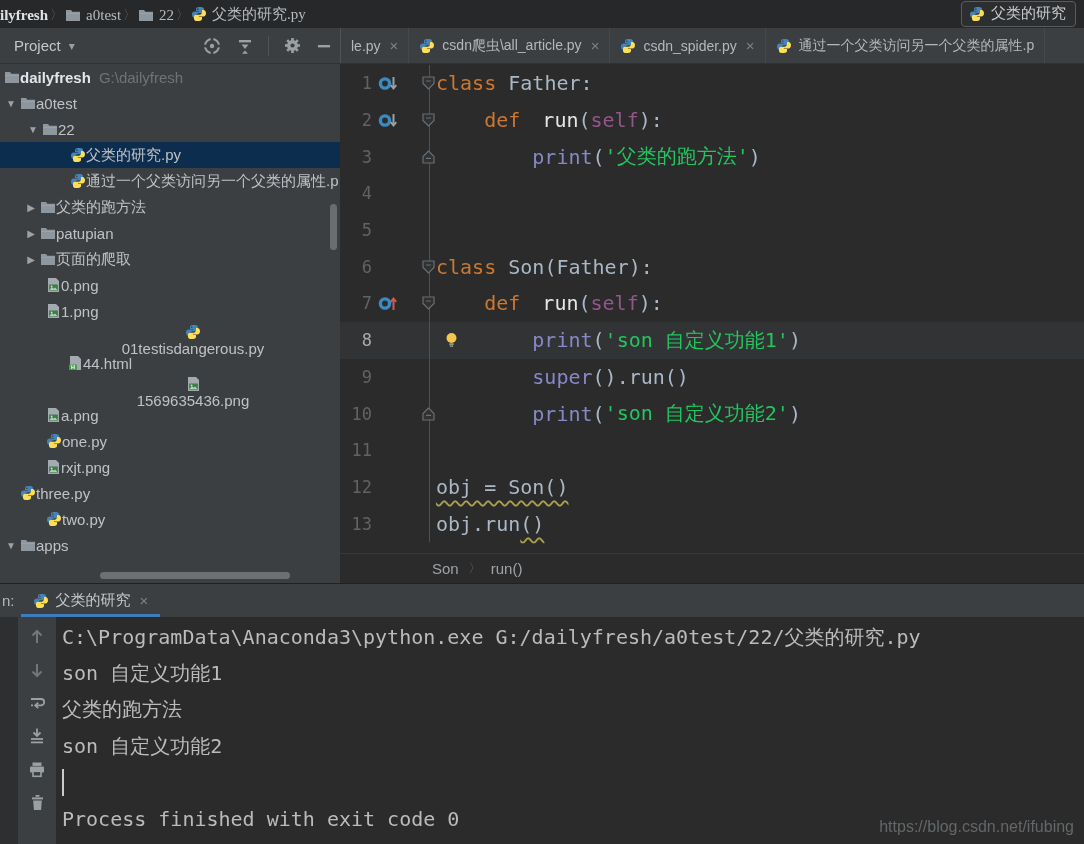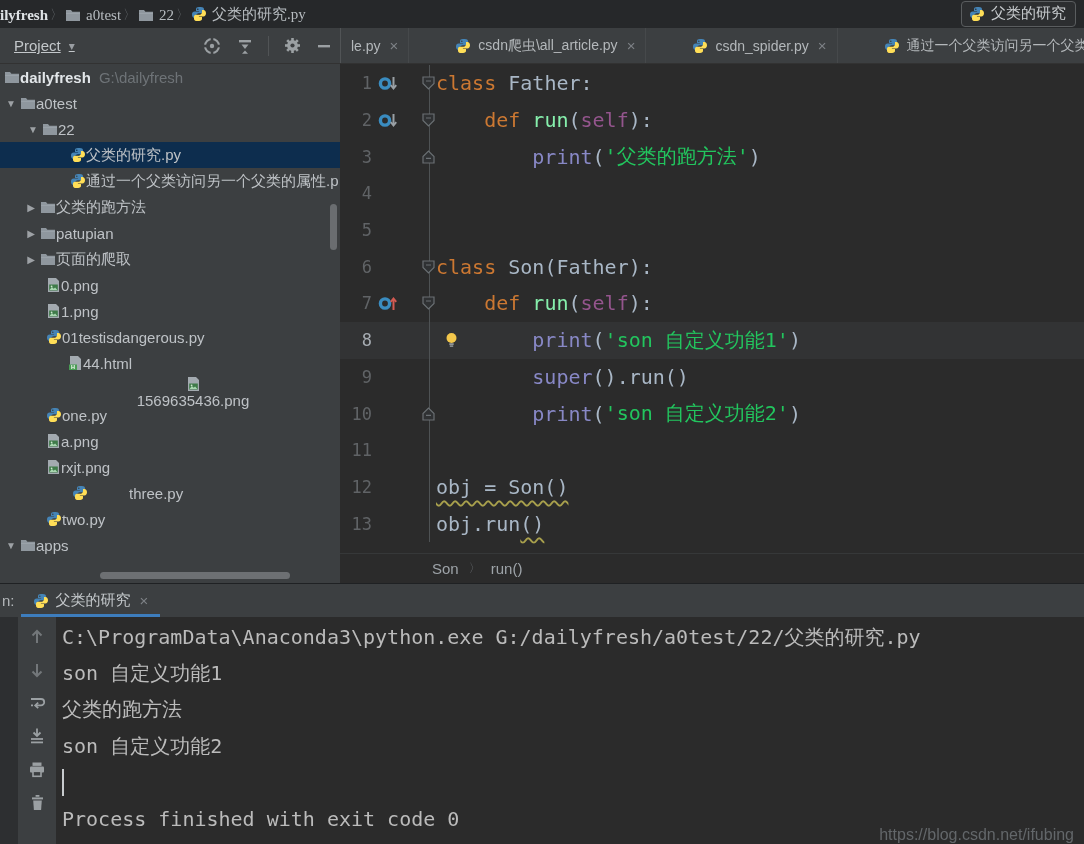--- a/index.html
+++ b/index.html
@@ -15,25 +15,25 @@
   
   .titlebar{height:28px;background:#26282a;display:flex;align-items:center;padding:0 6px 0 0;font-size:15px;color:#b7bcc0;}
   .crumbs{display:flex;align-items:flex-end;flex:1;min-width:0;font-family:Liberation Serif, serif;}
   .crumb{display:flex;align-items:center;gap:5px;white-space:nowrap;}
   .crumb.bold .crumb-label{font-weight:bold;color:#dfe3e6;}
   .crumb-sep{color:#5d6165;font-size:13px;margin:0 2px;}
   .run-config{display:flex;align-items:center;gap:6px;border:1px solid #5a5d5f;border-radius:4px;padding:2px 9px 3px 7px;margin-right:2px;background:#2c2e30;color:#c7cbce;white-space:nowrap;}
 
   
   .toolrow{height:36px;background:#3c3f41;display:flex;align-items:stretch;border-bottom:1px solid #323232;}
-  .project-header{width:340px;display:flex;align-items:center;padding:0 8px 0 14px;font-size:15px;color:#c3c7ca;text-decoration:underline;}
+  .project-header{width:340px;display:flex;align-items:center;padding:0 8px 0 14px;font-size:15px;color:#c3c7ca;}
   .ph-caret{margin-left:8px;color:#9a9ea2;font-size:12px;}
   .ph-icons{margin-left:auto;display:flex;align-items:center;gap:14px;}
   .ph-sep{width:1px;height:20px;background:#515456;}
-  .tab-strip{flex:1;display:flex;align-items:stretch;overflow:hidden;border-left:1px solid #515456;gap:36px;}
+  .tab-strip{flex:1;display:flex;align-items:stretch;overflow:hidden;border-left:1px solid #515456;}
   .ed-tab{display:flex;align-items:center;gap:7px;padding:0 10px;font-size:14px;color:#b4b8bb;white-space:nowrap;border-right:1px solid #46494b;}
   .tab-close{color:#7e8286;font-size:15px;margin-left:2px;}
 
   
   .workspace{display:flex;height:519px;}
 
   
   .tree{width:340px;background:#3c3f41;position:relative;overflow:hidden;font-size:15px;}
   .tree-row{height:26px;display:flex;align-items:center;white-space:nowrap;color:#bec2c6;}
   .tree-row.selected{background:#0d2d4e;}
@@ -48,21 +48,21 @@
   .code-area{flex:1;padding-top:1px;font-family:"DejaVu Sans Mono", monospace;font-size:20px;position:relative;}
   .code-line{height:36.7px;display:flex;align-items:center;}
   .ln-num{width:38px;flex:0 0 38px;text-align:right;padding-right:6px;color:#606366;font-size:17px;font-family:"DejaVu Sans Mono",monospace;}
   .ln-ico{width:30px;flex:0 0 30px;display:flex;justify-content:flex-start;align-items:center;}
   .ln-fold{width:22px;flex:0 0 22px;position:relative;align-self:stretch;border-right:1px solid #4e5254;}
   .ln-fold .foldmark{position:absolute;right:-8px;top:50%;transform:translateY(-50%);}
   .ln-code{flex:1;padding-left:6px;white-space:pre;color:#a9b7c6;position:relative;align-self:stretch;display:flex;align-items:center;}
   .code-line.current{background:#323334;}
   .code-line.current .ln-num{color:#a7adb3;}
   .tok-kw{color:#cc7832;}
-  .tok-fn{color:#86efac;}
+  .tok-fn{color:#e5e5e5;margin-left:10px;}
   .tok-slf{color:#94558d;}
   .tok-bi{color:#8888c6;}
   .tok-str{color:#22c55e;}
   .tok-pl{color:#a9b7c6;}
   .warn{text-decoration:underline wavy #a8a04c 1.5px;text-underline-offset:6px;text-decoration-skip-ink:none;}
   .bulb-wrap{position:absolute;left:14px;top:50%;transform:translateY(-50%);}
   .ed-breadcrumb{height:30px;border-top:1px solid #363839;display:flex;align-items:center;gap:10px;padding-left:92px;font-size:15px;color:#9da3a8;background:#2b2b2b;}
   .ed-breadcrumb .bc-sep{color:#64686c;font-size:12px;}
 
   
@@ -71,21 +71,21 @@
   .run-label{display:flex;align-items:center;padding:0 6px 0 2px;color:#b3b7ba;}
   .run-tab{display:flex;align-items:center;gap:7px;padding:0 12px;position:relative;color:#c3c7ca;}
   .run-tab .underline{position:absolute;left:0;right:0;bottom:0;height:3px;background:#3d7dbd;}
   .run-body{flex:1;display:flex;min-height:0;}
   .run-stripe{width:18px;background:#2d2f31;}
   .run-toolbar{width:38px;background:#3c3f41;display:flex;flex-direction:column;align-items:center;padding-top:10px;gap:13px;}
   .rt-btn{width:20px;height:20px;display:flex;align-items:center;justify-content:center;color:#83878a;font-size:19px;}
   .console{flex:1;position:relative;font-family:"DejaVu Sans Mono",monospace;font-size:20px;padding:2px 0 0 6px;color:#bbbbbb;overflow:hidden;}
   .console-line{height:36.4px;display:flex;align-items:center;white-space:pre;}
   .cursor-bar{display:inline-block;width:2px;height:27px;background:#c8cbce;}
-  .watermark{position:absolute;right:10px;bottom:0;font-family:"Liberation Sans",sans-serif;font-size:16px;color:#63676a;}
+  .watermark{position:absolute;right:10px;bottom:8px;font-family:"Liberation Sans",sans-serif;font-size:16px;color:#63676a;}
 </style>
 </head>
 <body>
 
 <div class="titlebar">
   <div class="crumbs" id="title-crumbs">
       <span class="crumb bold">
         <span class="crumb-label">ilyfresh</span>
       </span>
       <span class="crumb-sep">〉</span>
@@ -306,21 +306,21 @@
         <span class="icon">
           <svg width="15" height="16" viewBox="0 0 15 16">
             <path fill="#a3aab0" d="M2 1h8l3 3v11H2z"></path>
             <rect x="3.2" y="7.5" width="8.6" height="6" fill="#3f7b49"></rect>
             <path d="M3.5 13l2.4-3 1.8 1.8 1.4-1.4 2.2 2.6z" fill="#a9d8b0"></path>
             <circle cx="5.6" cy="9.3" r=".9" fill="#cfe8d2"></circle>
           </svg>
         </span>
         <span class="tree-label">1.png</span>
       </div>
-      <div class="tree-row" style="padding-left: 46px;">
+      <div class="tree-row" style="padding-left: 46px; flex-direction: column;">
         <span class="icon">
           <svg width="16" height="16" viewBox="0 0 16 16">
             <path fill="#4584b6" d="M7.9 1C6 1 5 1.9 5 3.2V5h3.1v.6H3.6C2 5.6 1 6.8 1 8.7c0 1.9 1 3.2 2.6 3.2H5V9.8C5 8.3 6.3 7.2 8 7.2h3c1.1 0 2-.9 2-2V3.2C13 1.9 11.7 1 9.9 1H7.9zM6.8 2.4a.8.8 0 110 1.6.8.8 0 010-1.6z"></path>
             <path fill="#ffde57" d="M8.1 15c1.9 0 2.9-.9 2.9-2.2V11H7.9v-.6h4.5c1.6 0 2.6-1.2 2.6-3.1 0-1.9-1-3.2-2.6-3.2H11v2.1c0 1.5-1.3 2.6-3 2.6H5c-1.1 0-2 .9-2 2v1.9C3 14.1 4.3 15 6.1 15h2z"></path>
           </svg>
         </span>
         <span class="tree-label">01testisdangerous.py</span>
       </div>
       <div class="tree-row" style="padding-left: 68px;">
         <span class="icon">
@@ -338,50 +338,50 @@
             <path fill="#a3aab0" d="M2 1h8l3 3v11H2z"></path>
             <rect x="3.2" y="7.5" width="8.6" height="6" fill="#3f7b49"></rect>
             <path d="M3.5 13l2.4-3 1.8 1.8 1.4-1.4 2.2 2.6z" fill="#a9d8b0"></path>
             <circle cx="5.6" cy="9.3" r=".9" fill="#cfe8d2"></circle>
           </svg>
         </span>
         <span class="tree-label">1569635436.png</span>
       </div>
       <div class="tree-row" style="padding-left: 46px;">
         <span class="icon">
-          <svg width="16" height="16" viewBox="0 0 16 16">
-            <path fill="#4584b6" d="M7.9 1C6 1 5 1.9 5 3.2V5h3.1v.6H3.6C2 5.6 1 6.8 1 8.7c0 1.9 1 3.2 2.6 3.2H5V9.8C5 8.3 6.3 7.2 8 7.2h3c1.1 0 2-.9 2-2V3.2C13 1.9 11.7 1 9.9 1H7.9zM6.8 2.4a.8.8 0 110 1.6.8.8 0 010-1.6z"></path>
-            <path fill="#ffde57" d="M8.1 15c1.9 0 2.9-.9 2.9-2.2V11H7.9v-.6h4.5c1.6 0 2.6-1.2 2.6-3.1 0-1.9-1-3.2-2.6-3.2H11v2.1c0 1.5-1.3 2.6-3 2.6H5c-1.1 0-2 .9-2 2v1.9C3 14.1 4.3 15 6.1 15h2z"></path>
-          </svg>
-        </span>
-        <span class="tree-label">one.py</span>
-      </div>
-      <div class="tree-row" style="padding-left: 46px;">
-        <span class="icon">
           <svg width="15" height="16" viewBox="0 0 15 16">
             <path fill="#a3aab0" d="M2 1h8l3 3v11H2z"></path>
             <rect x="3.2" y="7.5" width="8.6" height="6" fill="#3f7b49"></rect>
             <path d="M3.5 13l2.4-3 1.8 1.8 1.4-1.4 2.2 2.6z" fill="#a9d8b0"></path>
             <circle cx="5.6" cy="9.3" r=".9" fill="#cfe8d2"></circle>
           </svg>
         </span>
         <span class="tree-label">a.png</span>
       </div>
       <div class="tree-row" style="padding-left: 46px;">
         <span class="icon">
+          <svg width="16" height="16" viewBox="0 0 16 16">
+            <path fill="#4584b6" d="M7.9 1C6 1 5 1.9 5 3.2V5h3.1v.6H3.6C2 5.6 1 6.8 1 8.7c0 1.9 1 3.2 2.6 3.2H5V9.8C5 8.3 6.3 7.2 8 7.2h3c1.1 0 2-.9 2-2V3.2C13 1.9 11.7 1 9.9 1H7.9zM6.8 2.4a.8.8 0 110 1.6.8.8 0 010-1.6z"></path>
+            <path fill="#ffde57" d="M8.1 15c1.9 0 2.9-.9 2.9-2.2V11H7.9v-.6h4.5c1.6 0 2.6-1.2 2.6-3.1 0-1.9-1-3.2-2.6-3.2H11v2.1c0 1.5-1.3 2.6-3 2.6H5c-1.1 0-2 .9-2 2v1.9C3 14.1 4.3 15 6.1 15h2z"></path>
+          </svg>
+        </span>
+        <span class="tree-label">one.py</span>
+      </div>
+      <div class="tree-row" style="padding-left: 46px;">
+        <span class="icon">
           <svg width="15" height="16" viewBox="0 0 15 16">
             <path fill="#a3aab0" d="M2 1h8l3 3v11H2z"></path>
             <rect x="3.2" y="7.5" width="8.6" height="6" fill="#3f7b49"></rect>
             <path d="M3.5 13l2.4-3 1.8 1.8 1.4-1.4 2.2 2.6z" fill="#a9d8b0"></path>
             <circle cx="5.6" cy="9.3" r=".9" fill="#cfe8d2"></circle>
           </svg>
         </span>
         <span class="tree-label">rxjt.png</span>
       </div>
-      <div class="tree-row" style="padding-left: 72px; gap: 41px;">
+      <div class="tree-row" style="padding-left: 20px;">
         <span class="icon">
           <svg width="16" height="16" viewBox="0 0 16 16">
             <path fill="#4584b6" d="M7.9 1C6 1 5 1.9 5 3.2V5h3.1v.6H3.6C2 5.6 1 6.8 1 8.7c0 1.9 1 3.2 2.6 3.2H5V9.8C5 8.3 6.3 7.2 8 7.2h3c1.1 0 2-.9 2-2V3.2C13 1.9 11.7 1 9.9 1H7.9zM6.8 2.4a.8.8 0 110 1.6.8.8 0 010-1.6z"></path>
             <path fill="#ffde57" d="M8.1 15c1.9 0 2.9-.9 2.9-2.2V11H7.9v-.6h4.5c1.6 0 2.6-1.2 2.6-3.1 0-1.9-1-3.2-2.6-3.2H11v2.1c0 1.5-1.3 2.6-3 2.6H5c-1.1 0-2 .9-2 2v1.9C3 14.1 4.3 15 6.1 15h2z"></path>
           </svg>
         </span>
         <span class="tree-label">three.py</span>
       </div>
       <div class="tree-row" style="padding-left: 46px;">
         <span class="icon">

